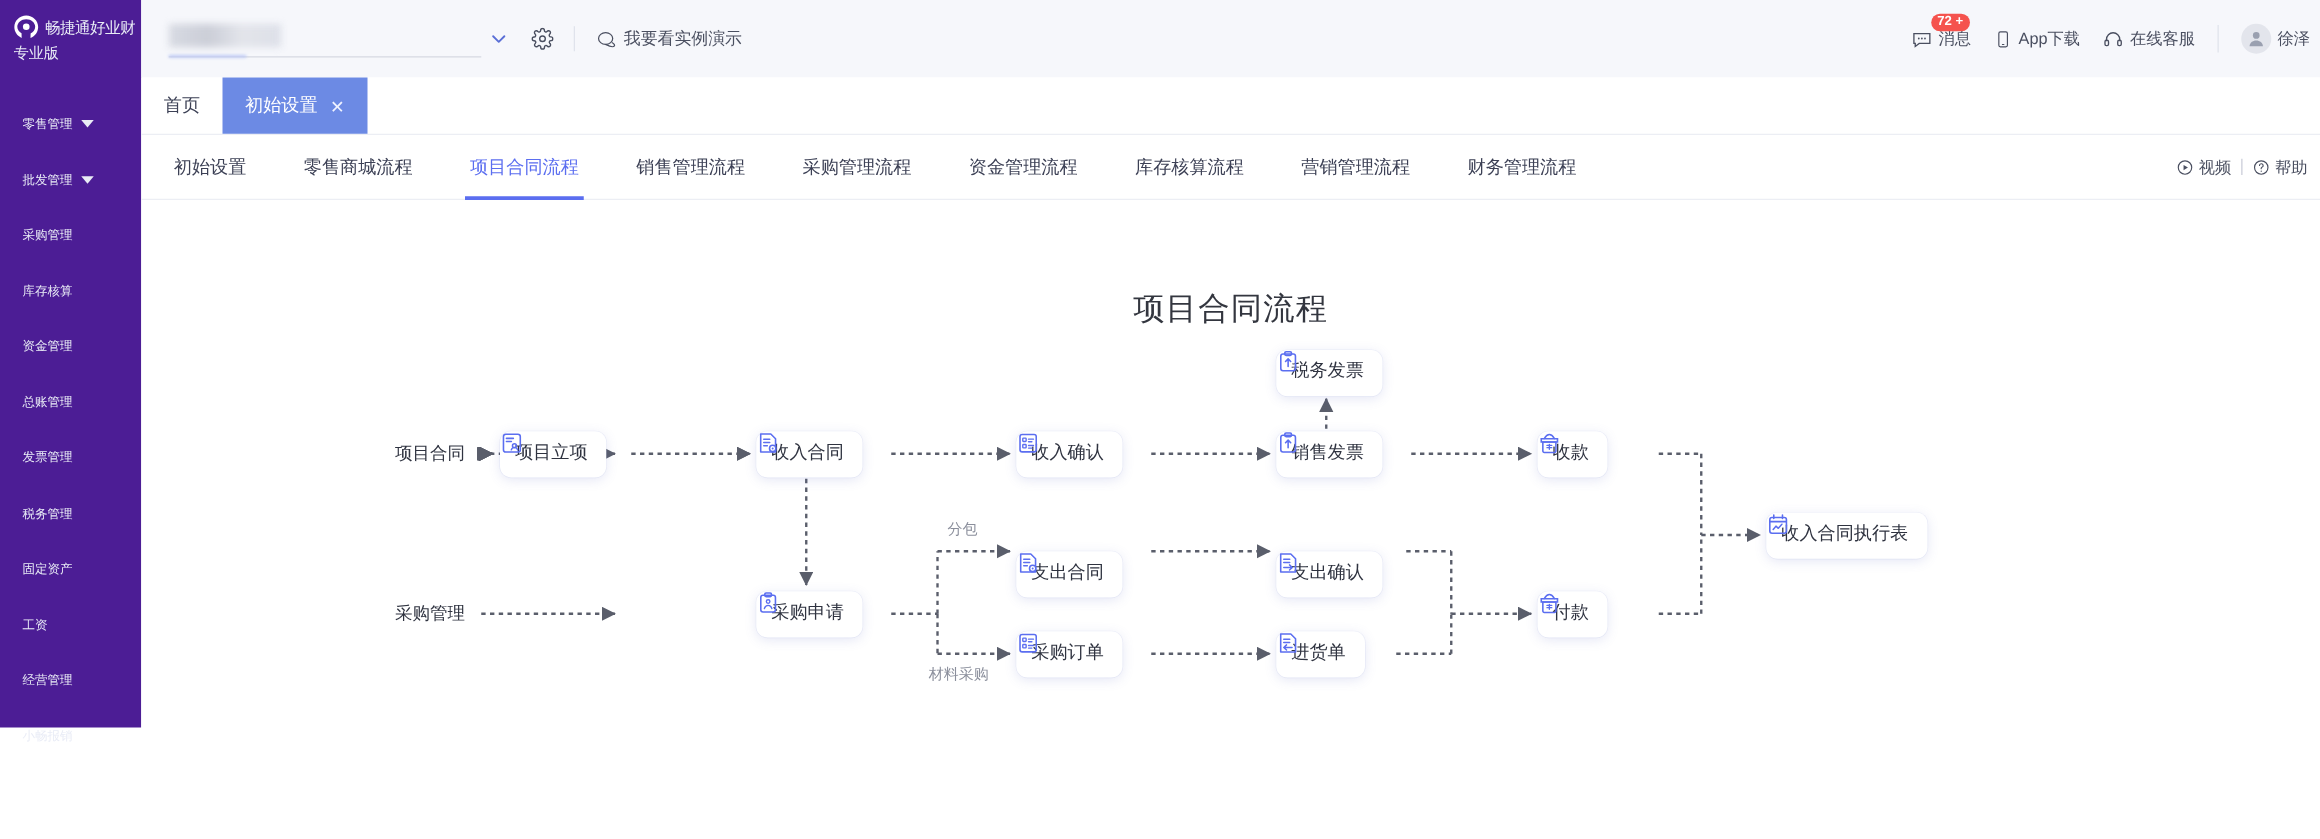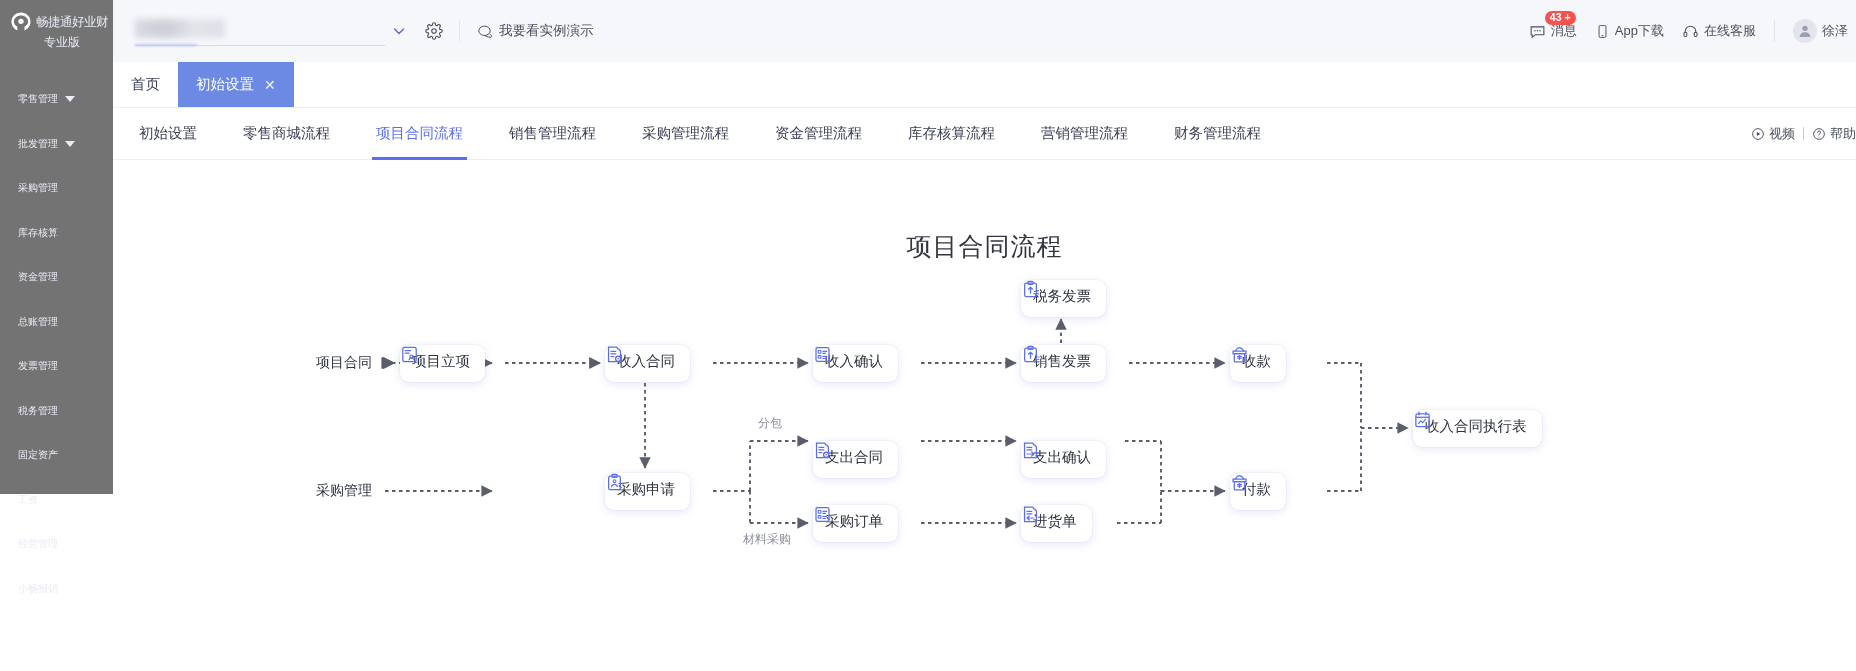--- a/index.html
+++ b/index.html
@@ -6,23 +6,22 @@
   html, body {
     width: 1856px; height: 671px;
     font-family: "Liberation Sans", "DejaVu Sans", sans-serif;
     background: #ffffff;
     overflow: hidden;
   }
   .app { position: relative; width: 1856px; height: 671px; background:#fff; }
 
   
   .sidebar {
-    position: absolute; left: 0; top: 0; width: 113px; height: 494px;
-    background: #737373;
-    text-align: center;
+    position: absolute; left: 0; top: 0; width: 113px; height: 582px;
+    background: #4c1d95;
   }
   .brand {
     height: 62px; display: flex; flex-direction: column;
     justify-content: center; padding-left: 10px;
   }
   .brand-row { display: flex; align-items: center; gap: 4px; }
   .brand-logo { width: 22px; height: 22px; flex: none; }
   .brand-name {
     color: #e8ebf5; font-size: 12.5px; letter-spacing: -0.5px; white-space: nowrap;
   }
@@ -118,21 +117,21 @@
     font-size: 14.5px; color: #3c4055; cursor: pointer; white-space: nowrap;
   }
   .stab:first-child { margin-left: 12px; }
   .stab.active { color: #5b6ef0; }
   .stab.active::after {
     content: ""; position: absolute; left: 10px; right: 10px; bottom: 0;
     height: 2.5px; background: #5b6ef0;
   }
   .subtabs-right {
     margin-left: auto; display: flex; align-items: center;
-    gap: 8px; padding-right: 0; font-size: 13px; color: #4a4f60;
+    gap: 8px; padding-right: 10px; font-size: 13px; color: #4a4f60;
   }
   .sr-item { display: flex; align-items: center; gap: 4px; cursor: pointer; }
   .sr-sep { width: 1px; height: 13px; background: #c9ccd8; }
 
   
   .canvas {
     position: absolute; left: 113px; top: 160px;
     width: 1743px; height: 511px; background: #fff; overflow: hidden;
   }
   .flow-title {
@@ -244,21 +243,21 @@
 
     <div class="topbar-right">
       <div class="tb-item">
         <svg width="17" height="17" viewBox="0 0 24 24" fill="none" stroke="#4a4f60" stroke-width="1.5">
           <path d="M3 5.5h18v11H9l-4.5 3.5v-3.5H3z"></path>
           <circle cx="8.5" cy="11" r="1" fill="#4a4f60" stroke="none"></circle>
           <circle cx="12" cy="11" r="1" fill="#4a4f60" stroke="none"></circle>
           <circle cx="15.5" cy="11" r="1" fill="#4a4f60" stroke="none"></circle>
         </svg>
         <span>消息</span>
-        <span class="badge">43 +</span>
+        <span class="badge">72 +</span>
       </div>
       <div class="tb-item">
         <svg width="15" height="15" viewBox="0 0 24 24" fill="none" stroke="#4a4f60" stroke-width="1.5">
           <rect x="6.5" y="2.5" width="11" height="19" rx="2"></rect>
           <path d="M10.5 18.6h3"></path>
         </svg>
         <span>App下载</span>
       </div>
       <div class="tb-item">
         <svg width="17" height="17" viewBox="0 0 24 24" fill="none" stroke="#4a4f60" stroke-width="1.5">

